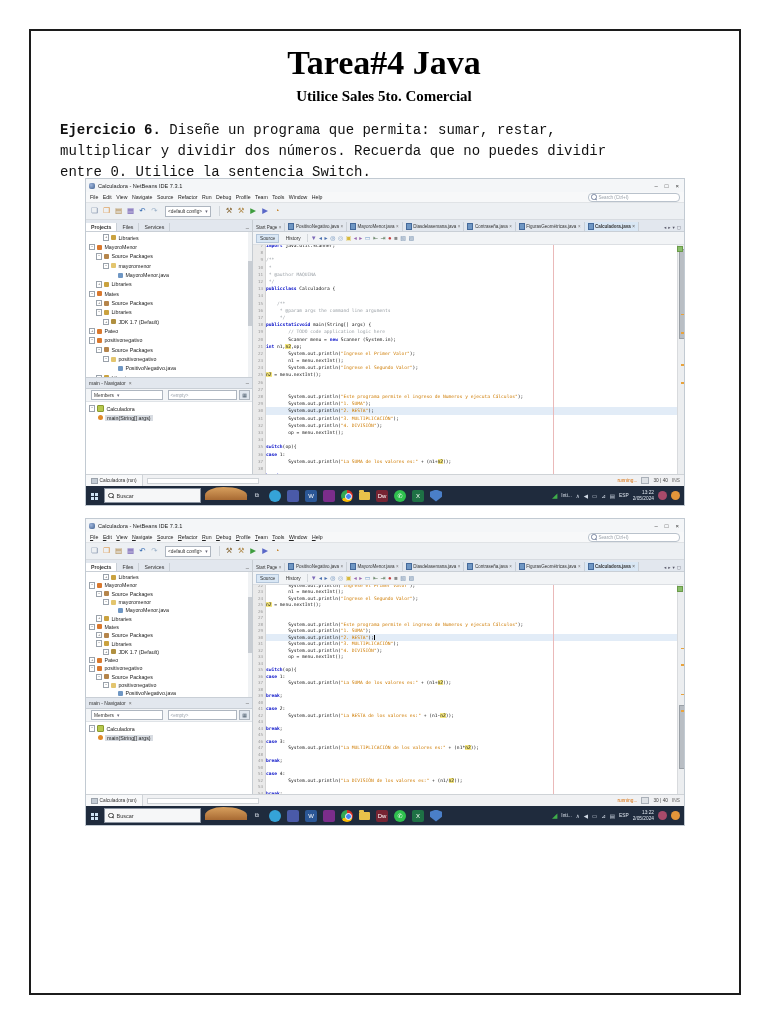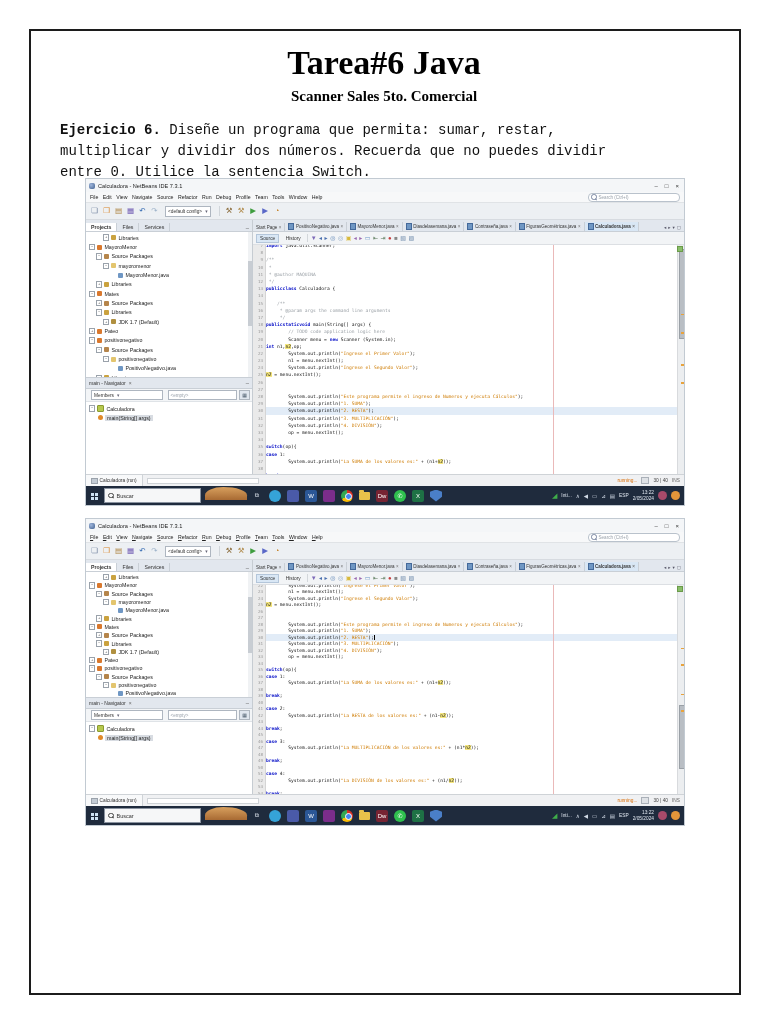--- a/index.html
+++ b/index.html
@@ -148,22 +148,22 @@
   .tray-glyph{font-size:5.5px;color:#cfd8e4;}
   .lang{font-size:4.8px;}
   .clock{display:flex;flex-direction:column;align-items:flex-end;line-height:5.5px;font-size:4.8px;}
   .notif{width:9px;height:9px;border-radius:50%;flex:0 0 auto;}
 </style>
 </head>
 <body>
 
 <div>
   <div class="frame"></div>
-  <h1 class="doc-title">Tarea#6 Java</h1>
-  <h2 class="doc-subtitle">Scanner Sales 5to. Comercial</h2>
+  <h1 class="doc-title">Tarea#4 Java</h1>
+  <h2 class="doc-subtitle">Utilice Sales 5to. Comercial</h2>
   <p class="exercise"><b>Ejercicio 6.</b><span> Diseñe un programa que permita: sumar, restar,
 multiplicar y dividir dos números. Recuerda que no puedes dividir
 entre 0. Utilice la sentencia Switch.</span></p>
   <div id="shots">
       <div class="shot" style="top: 178px; --winh: 307px; --clh: 7.2px; --trh: 9.35px;">
     <div class="nb-window">
       <div class="titlebar">
         <span class="nb-logo"></span>
         <span class="title-text">Calculadora - NetBeans IDE 7.3.1</span>
         <span class="win-btns">

